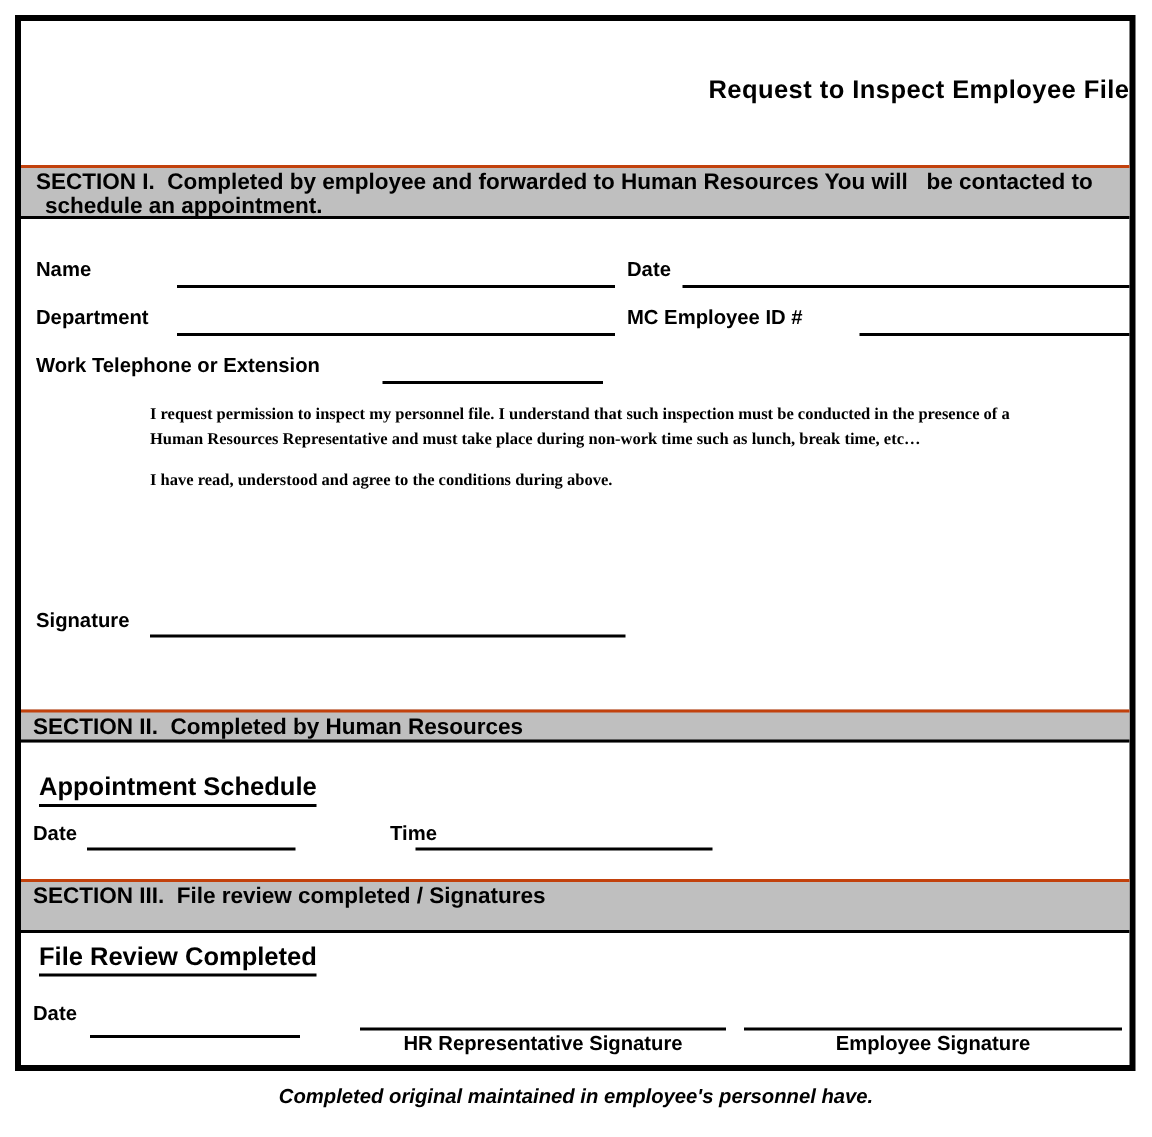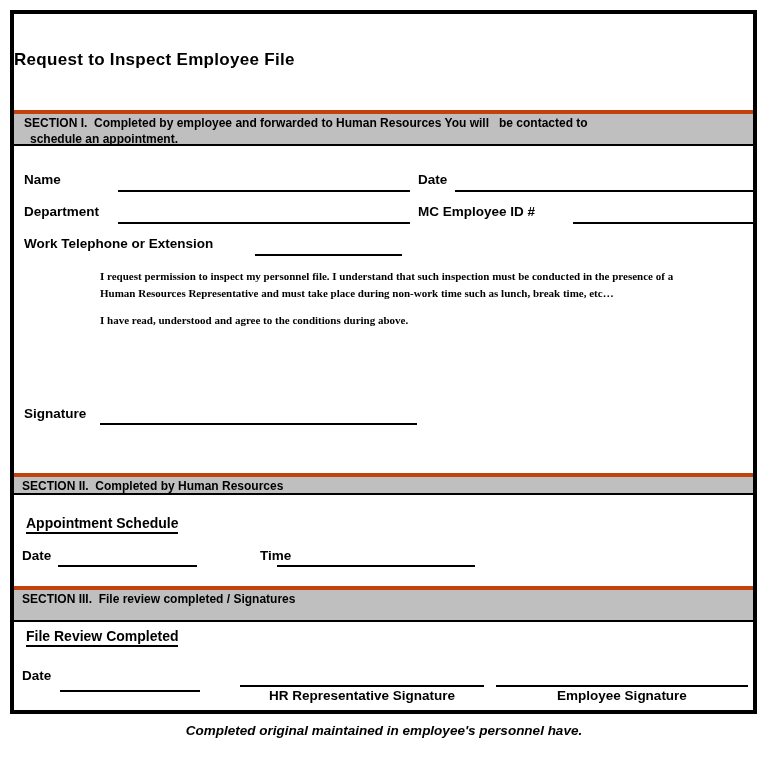--- a/index.html
+++ b/index.html
@@ -5,45 +5,45 @@
   html,body{margin:0;padding:0;}
   body{
     width:768px;height:758px;position:relative;background:#ffffff;color:#000;
     font-family:"Liberation Sans", sans-serif;
   }
   .form{
     position:absolute;left:10px;top:10px;width:747px;height:704px;
     border:4px solid #000;box-sizing:border-box;background:#fff;
   }
   .title{
-    position:absolute;left:0;right:0;top:36px;text-align:left;
+    position:absolute;left:0;right:0;top:36px;text-align:right;
     font-size:17px;font-weight:bold;letter-spacing:.3px;
   }
   .bar{
     position:absolute;left:0;right:0;background:#bfbfbf;
-    border-top:4px solid #c2410c;border-bottom:2px solid #000;
-    box-sizing:border-box;font-weight:bold;font-size:12px;
+    border-top:2px solid #c2410c;border-bottom:2px solid #000;
+    box-sizing:border-box;font-weight:bold;font-size:15px;
     white-space:pre-wrap;
   }
   .bar1{top:96px;height:36px;line-height:15.5px;padding:2px 2px 0 16px;text-indent:-6px;}
   .bar2{top:459px;height:22px;line-height:17px;padding:1px 0 0 8px;}
   .bar3{top:572px;height:36px;line-height:17px;padding:1px 8px 0 8px;}
   .lbl{position:absolute;font-size:13.5px;font-weight:bold;white-space:nowrap;}
   .fline{
     position:absolute;height:16px;border-bottom:2px solid #000;
     font-size:13px;box-sizing:content-box;
   }
   .paras{
     position:absolute;left:86px;top:254px;width:585px;
     font-family:"Liberation Serif", serif;font-weight:bold;
     font-size:11px;line-height:1.5;
   }
   .paras p{margin:0 0 11px 0;}
   .subhead{
-    position:absolute;left:12px;font-size:14px;font-weight:bold;
+    position:absolute;left:12px;font-size:17px;font-weight:bold;
     border-bottom:2px solid #000;padding-bottom:1px;white-space:nowrap;
   }
   .sigbox{position:absolute;top:655px;}
   .sigbox .sline{display:block;height:16px;border-bottom:2px solid #000;}
   .sigbox .scap{
     display:block;text-align:center;font-size:13.5px;font-weight:bold;
     margin-top:1px;white-space:nowrap;
   }
   .footer{
     position:absolute;left:0;right:0;top:723px;text-align:center;

